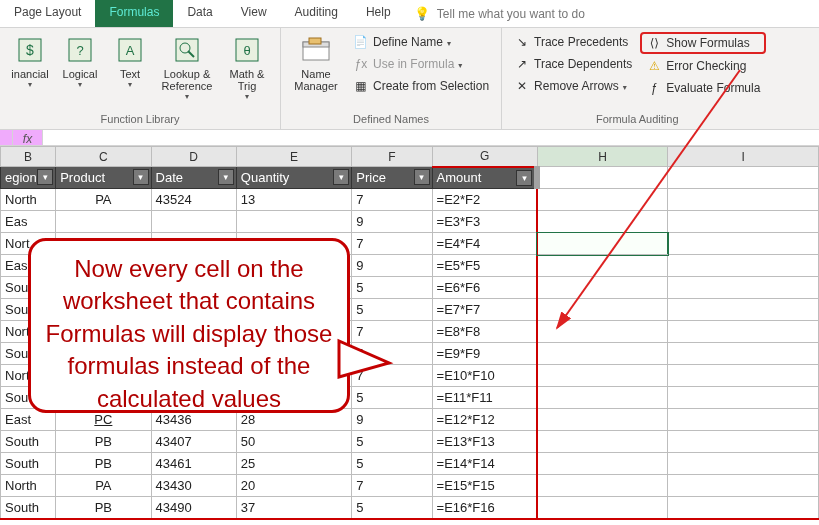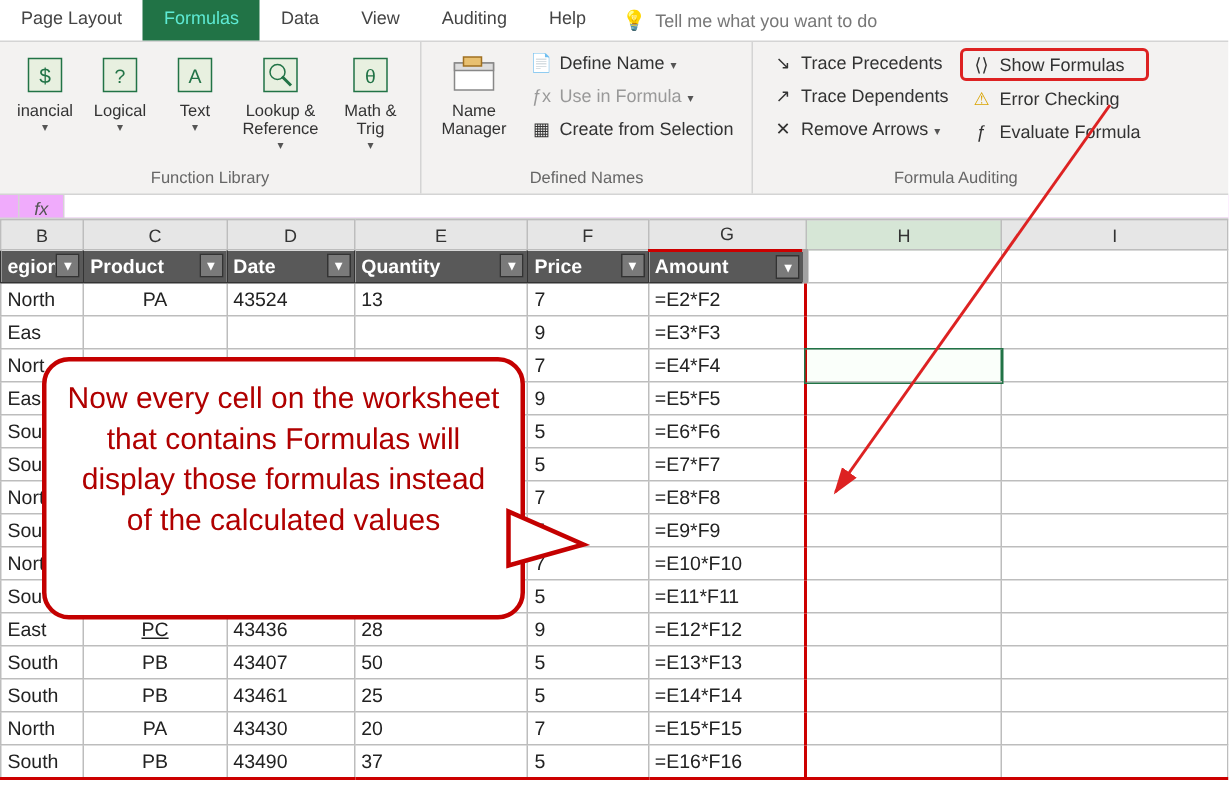--- a/index.html
+++ b/index.html
@@ -32,31 +32,31 @@
   .fbar { display:flex; height:16px; border-bottom:1px solid #d4d4d4; background:#f0abfc; font-size:12px; }
   .namebox { width:0px; border-right:1px solid #d4d4d4; padding:2px 6px; color:#333; }
   .fx { width:30px; text-align:center; border-right:1px solid #d4d4d4; padding:2px 0; font-style:italic; color:#555; }
   .finput { flex:1; padding:2px 6px; border:none; outline:none; }
 
   
   .grid-wrap { position:relative; }
   table.sheet { border-collapse: collapse; width: 819px; font-size: 13px; }
   .colhdr th { background:#e6e6e6; border:1px solid #bdbdbd; height:20px; font-weight:normal; color:#333; font-size:12px; }
   .colhdr th.sel { background:#d6e6d6; }
-  .datahdr th { background:#595959; color:#fff; border:1px solid #333; height:22px; font-weight:bold; padding:0 4px; text-align:left; position:relative; }
+  .datahdr th { background:#595959; color:#fff; border:1px solid #333; height:22px; font-weight:normal; padding:0 4px; text-align:left; position:relative; }
   .datahdr th .filter { position:absolute; right:2px; top:2px; width:16px; height:16px; background:#7a7a7a; border:1px solid #333; font-size:9px; color:#fff; display:flex; align-items:center; justify-content:center; }
   td { border:1px solid #bdbdbd; height:22px; padding:0 4px; background:#fff; color:#222; }
   td.left { text-align:left; }
   .amt-col { border-right:2px solid #c00; }
   tr.lastrow td { border-bottom:2px solid #c00; }
-  .datahdr th.amt-col { border-right:4px solid #a3a3a3; border-top:2px solid #c00; }
+  .datahdr th.amt-col { border-right:6px solid #a3a3a3; border-top:2px solid #c00; }
   .sel-cell { outline:1px solid #217346; background:#fafffa; }
 
   
-  .callout { position:absolute; left:28px; top:238px; width:322px; height:175px; background:#fff; border:3px solid #c40000; border-radius:18px; padding:12px 14px; font-family: Georgia, 'Times New Roman', serif; font-size:20px; color:#b00000; text-align:center; line-height:1.35; z-index:20; }
+  .callout { position:absolute; left:28px; top:238px; width:322px; height:175px; background:#fff; border:3px solid #c40000; border-radius:18px; padding:12px 14px; font-family: Georgia, 'Times New Roman', serif; font-size:24px; color:#b00000; text-align:center; line-height:1.35; z-index:20; }
 
   
   svg.arrow { position:absolute; left:0; top:0; pointer-events:none; z-index:30; width:819px; height:525px; }
 
   
   .cB{width:55px}.cC{width:95px}.cD{width:85px}.cE{width:115px}.cF{width:80px}.cG{width:105px}.cH{width:130px}.cI{width:150px}
 </style>
 </head>
 <body>
 

